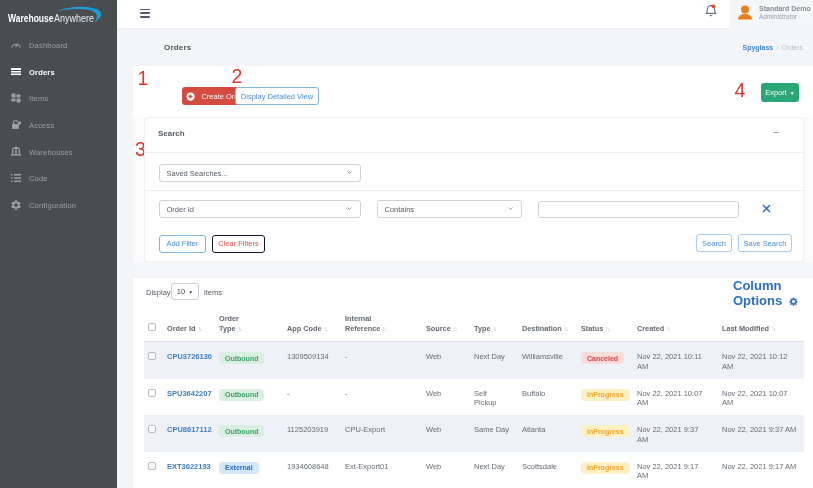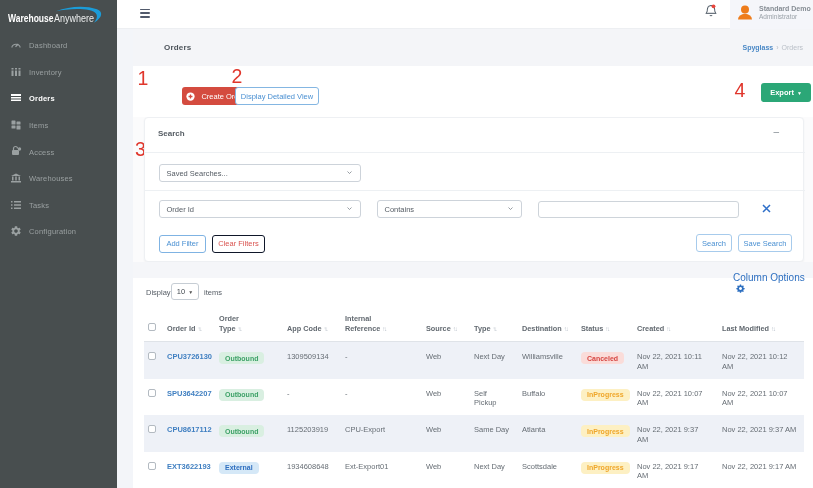--- a/index.html
+++ b/index.html
@@ -27,40 +27,40 @@
   #breadcrumb { position:absolute; right:10px; top:44px; font-size:7px; }
   #breadcrumb .sp { color:#4a88c6; font-weight:bold; }
   #breadcrumb .sep { color:#b9bfc7; margin:0 3px; }
   #breadcrumb .cur { color:#b9bfc7; }
 
   #toolband { position:absolute; left:133px; top:66px; width:680px; height:51px; background:#fff; }
 
   .btn { position:absolute; border-radius:3px; font-size:7.5px; display:flex; align-items:center; justify-content:center; }
   #btn-create { left:151.5px; top:87px; width:78.5px; height:18px; background:#d44b3f; color:#fff;margin-left:30px; }
   #btn-detail { left:235px; top:87px; width:84px; height:18px; background:#fff; border:1px solid #84b6e2; color:#4a90d2; }
-  #btn-export { left:761px; top:83px; width:50px; height:19px; background:#2ba777; color:#fff; font-weight:bold; }
+  #btn-export { left:761px; top:83px; width:38px; height:19px; background:#2ba777; color:#fff; font-weight:normal; }
 
   .annot { position:absolute; color:#e0362c; font-size:19.5px; font-family:"Liberation Sans",sans-serif; }
 
   
   #search { position:absolute; left:144px; top:117px; width:660px; height:145px; background:#fff; border:1px solid #eef0f3; border-radius:4px; box-shadow:0 1px 2px rgba(60,70,90,.05); }
   #search .title { position:absolute; left:13px; top:11px; font-size:8px; font-weight:bold; color:#565d64; }
   #search .collapse { position:absolute; right:24px; top:8px; font-size:10px; color:#878e95; }
   .hrule { position:absolute; left:0; width:660px; height:1px; background:#edf0f3; }
   .sel { position:absolute; height:18px; border:1px solid #cdd3da; border-radius:3px; background:#fff; font-size:7.5px; color:#555c64; display:flex; align-items:center; padding-left:7px; }
   .sel .chev { position:absolute; right:8px; top:5px; width:5px; height:5px; }
   .inp { position:absolute; height:17px; border:1px solid #ced4da; border-radius:3px; background:#fff; }
   .obtn { position:absolute; height:18px; border-radius:3px; background:#fff; font-size:7.5px; display:flex; align-items:center; justify-content:center; }
 
   
   #tablesec { position:absolute; left:133px; top:278px; width:680px; height:216px; background:#fff; }
   #disp { position:absolute; left:146px; top:283px; font-size:7.5px; color:#555c64; }
   #pagesel { position:absolute; left:171px; top:283px; width:28px; height:17px; border:1px solid #c6cdd4; border-radius:3px; font-size:7.5px; color:#454c52; display:flex; align-items:center; justify-content:center; }
   #items { position:absolute; left:204px; top:288px; font-size:7.5px; color:#555c64; }
-  #colopts { position:absolute; left:733px; top:272px; font-size:10px; color:#2d6fc0; font-weight:normal; }
+  #colopts { position:absolute; left:733px; top:278px; font-size:13px; color:#2d6fc0; font-weight:bold; }
 
   table#grid { position:absolute; left:144px; top:305px; width:660px; border-collapse:collapse; table-layout:fixed; font-size:7.5px; }
   #grid th { text-align:left; vertical-align:bottom; padding:9px 0 7.5px 5px; color:#626970; font-weight:bold; border-bottom:1px solid #dfe3e8; font-size:7.3px; line-height:1.35; }
   #grid td { padding:10px 0 7px 5px; vertical-align:top; color:#666d74; line-height:1.3; }
   #grid tr.odd { background:#eef1f7; }
   #grid .oid { color:#3f7fc1; font-weight:bold; }
   .badge { display:inline-block; border-radius:4px; padding:1.5px 6px; font-size:7px; font-weight:bold; }
   .b-out { background:#d9efe1; color:#3da167; }
   .b-ext { background:#d5e8f7; color:#2f6fc0; }
   .b-can { background:#fadcd9; color:#d64541; }
@@ -78,31 +78,20 @@
     <text x="47" y="16.6" font-size="11.5" fill="#eceeee" textLength="40" lengthAdjust="spacingAndGlyphs">Anywhere</text>
   </svg>
   <div class="menu">
     <div class="mi">
         <svg width="12" height="12" viewBox="0 0 24 24" fill="none" stroke="#9aa0a1" stroke-width="2.2">
           <path d="M3.5 17 a8.8 8.8 0 0 1 17 0"></path>
           <path d="M11 15.5 l5.5 -5.5" stroke-width="2.4"></path>
         </svg>
         <span>Dashboard</span>
       </div>
-    <div class="mi">
-        <svg width="12" height="12" viewBox="0 0 24 24" fill="#9aa0a1">
-          <rect x="3" y="4" width="4" height="3"></rect>
-          <rect x="10" y="4" width="4" height="3"></rect>
-          <rect x="17" y="4" width="4" height="3"></rect>
-          <rect x="3" y="9" width="4" height="11"></rect>
-          <rect x="10" y="9" width="4" height="11"></rect>
-          <rect x="17" y="9" width="4" height="11"></rect>
-        </svg>
-        <span>Inventory</span>
-      </div>
     <div class="mi active">
         <svg width="12" height="12" viewBox="0 0 24 24" fill="#fff">
           <rect x="2" y="4" width="20" height="4"></rect>
           <rect x="2" y="10" width="20" height="3"></rect>
           <rect x="2" y="15" width="20" height="3"></rect>
         </svg>
         <span>Orders</span>
       </div>
     <div class="mi">
         <svg width="12" height="12" viewBox="0 0 24 24" fill="#9aa0a1">
@@ -133,21 +122,21 @@
       </div>
     <div class="mi">
         <svg width="12" height="12" viewBox="0 0 24 24" fill="#9aa0a1">
           <rect x="2" y="4" width="3" height="3"></rect>
           <rect x="8" y="4" width="14" height="3"></rect>
           <rect x="2" y="10.5" width="3" height="3"></rect>
           <rect x="8" y="10.5" width="14" height="3"></rect>
           <rect x="2" y="17" width="3" height="3"></rect>
           <rect x="8" y="17" width="14" height="3"></rect>
         </svg>
-        <span>Tasks</span>
+        <span>Code</span>
       </div>
     <div class="mi">
         <svg width="12" height="12" viewBox="0 0 24 24" fill="#9aa0a1">
           <path d="M19.14 12.94c.04-.3.06-.61.06-.94 0-.32-.02-.64-.07-.94l2.03-1.58c.18-.14.23-.41.12-.61l-1.92-3.32c-.12-.22-.37-.29-.59-.22l-2.39.96c-.5-.38-1.03-.7-1.62-.94l-.36-2.54c-.04-.24-.24-.41-.48-.41h-3.84c-.24 0-.43.17-.47.41l-.36 2.54c-.59.24-1.13.57-1.62.94l-2.39-.96c-.22-.08-.47 0-.59.22L2.74 8.87c-.12.21-.08.47.12.61l2.03 1.58c-.05.3-.09.63-.09.94s.02.64.07.94l-2.03 1.58c-.18.14-.23.41-.12.61l1.92 3.32c.12.22.37.29.59.22l2.39-.96c.5.38 1.03.7 1.62.94l.36 2.54c.05.24.24.41.48.41h3.84c.24 0 .44-.17.47-.41l.36-2.54c.59-.24 1.13-.56 1.62-.94l2.39.96c.22.08.47 0 .59-.22l1.92-3.32c.12-.22.07-.47-.12-.61l-2.01-1.58zM12 15.6c-1.98 0-3.6-1.62-3.6-3.6s1.62-3.6 3.6-3.6 3.6 1.62 3.6 3.6-1.62 3.6-3.6 3.6z"></path>
         </svg>
         <span>Configuration</span>
       </div>
   </div>
 </div>
 

